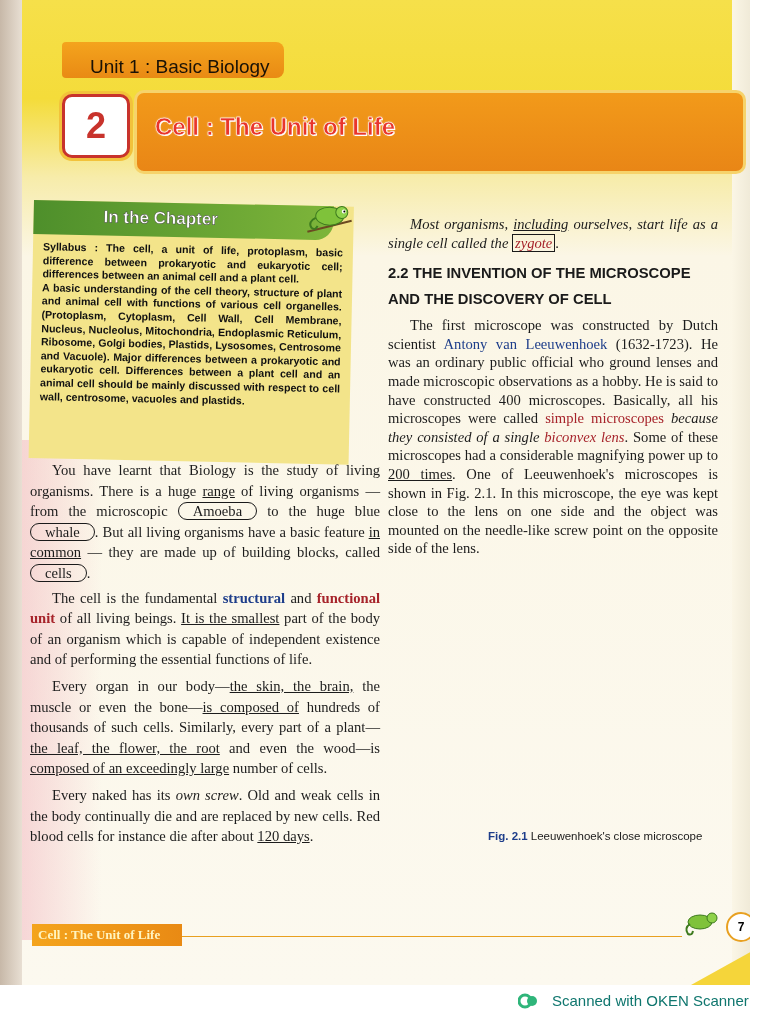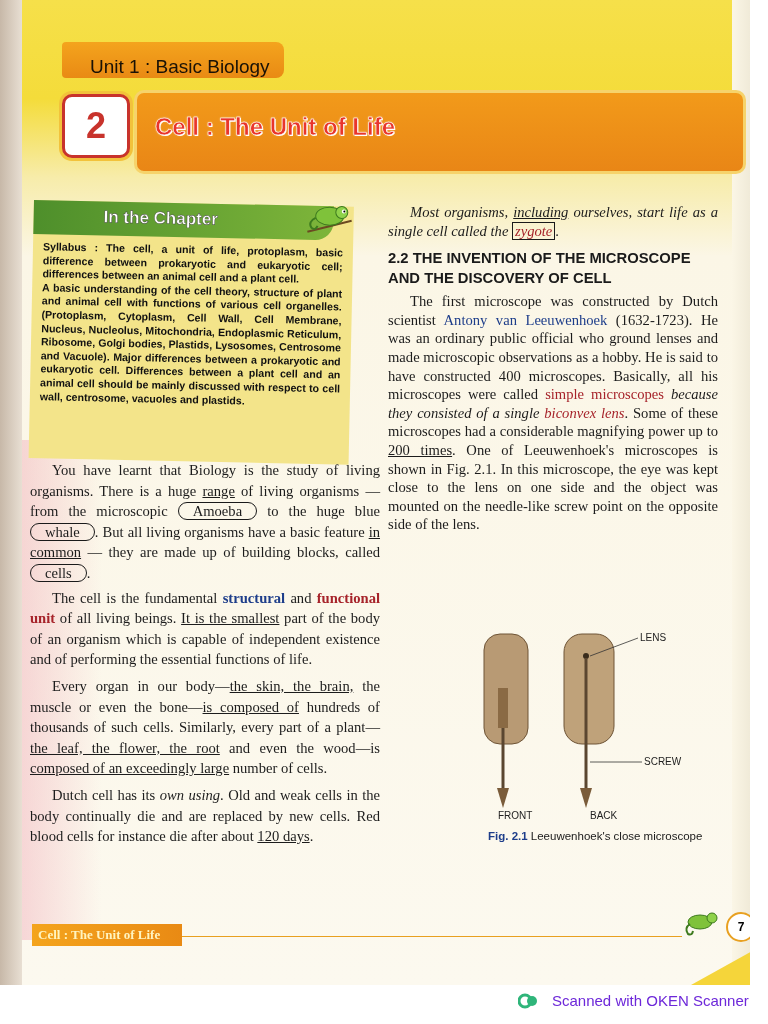--- a/index.html
+++ b/index.html
@@ -15,42 +15,42 @@
   .chapter-bar{position:absolute;left:112px;top:90px;width:606px;height:78px;background:linear-gradient(180deg,#f29a1a,#e98616);border-radius:10px;border:3px solid #f6d36b;}
   .chapter-bar span{position:absolute;left:18px;top:20px;font-family:"Liberation Sans",sans-serif;font-weight:bold;font-size:24px;color:#e9352b;-webkit-text-stroke:0.5px #fff;text-shadow:0 0 2px #fff,1px 1px 0 #fff;}
   .syllabus{position:absolute;left:12px;top:200px;width:320px;height:258px;background:#f3e48a;transform:rotate(1.2deg);transform-origin:left top;}
   .syl-head{position:absolute;left:0;top:0;width:300px;height:34px;background:linear-gradient(90deg,#4e8f2b,#7eb53a);border-radius:0 0 18px 0;}
   .syl-head span{position:absolute;left:70px;top:6px;font-family:"Liberation Sans",sans-serif;font-weight:bold;font-size:17px;color:#fff;-webkit-text-stroke:0.4px #333;}
   .chameleon{position:absolute;left:272px;top:-8px;width:48px;height:40px;}
   .syl-body{position:absolute;left:10px;top:40px;width:300px;font-family:"Liberation Sans",sans-serif;font-size:10.6px;line-height:13.6px;color:#222;}
   .syl-body b{color:#111;}
   .col-left{position:absolute;left:8px;top:460px;width:350px;font-size:14.6px;line-height:20.6px;color:#1c1c1c;}
   .col-right{position:absolute;left:366px;top:203px;width:330px;font-size:14.6px;line-height:18.6px;color:#1c1c1c;}
-  h2.sec{font-family:"Liberation Sans",sans-serif;font-weight:bold;font-size:14.8px;margin:0 0 4px 0;color:#1a1a1a;line-height:20px;}
+  h2.sec{font-family:"Liberation Sans",sans-serif;font-weight:bold;font-size:14.8px;margin:0 0 4px 0;color:#1a1a1a;line-height:26px;}
   p{margin:0;text-align:justify;}
   .ind{text-indent:22px;}
   .hl-blue{color:#1d3d8a;font-weight:bold;}
   .hl-red{color:#a6232a;font-weight:bold;}
   .red{color:#a6232a;}
   .blue-ul{color:#1d3d8a;}
   .red-ul{color:#a6232a;}
   .ul{text-decoration:underline;}
   .circ{border:1.5px solid #1a1a1a;border-radius:10px;padding:0 14px;}
   .boxed{border:1.5px solid #1a1a1a;padding:0 2px;}
   .figure{position:absolute;left:430px;top:628px;width:290px;height:220px;}
   .fig-label{position:absolute;font-family:"Liberation Sans",sans-serif;font-size:10px;color:#222;}
   .fig-caption{position:absolute;left:454px;top:830px;font-family:"Liberation Sans",sans-serif;font-size:11.5px;color:#1a1a1a;}
   .fig-caption b{color:#1d3d8a;margin-left:12px;}
   .footer-tab{position:absolute;left:10px;top:924px;width:150px;height:22px;background:linear-gradient(90deg,#f4a41d,#e98a14);}
   .footer-tab span{position:absolute;left:6px;top:3px;font-family:"Liberation Serif",serif;font-weight:bold;font-size:13px;color:#fff4c0;}
   .footer-line{position:absolute;left:160px;top:936px;width:500px;height:1px;background:#e8a020;}
   .page-num{position:absolute;left:704px;top:912px;width:26px;height:26px;border-radius:50%;background:#fff;border:2px solid #e8a020;text-align:center;font-family:"Liberation Sans",sans-serif;font-weight:bold;font-size:12px;line-height:26px;}
   .yellow-corner{position:absolute;left:660px;top:940px;width:90px;height:50px;background:#f5d53a;clip-path:polygon(100% 0,100% 100%,0 100%);}
   .scanner-icon{position:absolute;left:518px;top:992px;width:20px;height:18px;}
-  .scanner-text{position:absolute;left:552px;top:992px;font-family:"Liberation Sans",sans-serif;font-size:15px;color:#6d28d9;text-align:center;}
+  .scanner-text{position:absolute;left:552px;top:992px;font-family:"Liberation Sans",sans-serif;font-size:15px;color:#0f766e;text-align:center;}
 </style>
 </head>
 <body>
 
 <div class="page-shadow"></div>
 <div class="page">
   <div class="pink-wash"></div>
   <div class="right-edge"></div>
 
   <div class="unit-tab">
@@ -80,47 +80,29 @@
     <div class="syl-body">
       <p><b>Syllabus :</b> <b>The cell, a unit of life, protoplasm, basic difference between prokaryotic and eukaryotic cell; differences between an animal cell and a plant cell.</b></p>
       <p><b>A basic understanding of the cell theory, structure of plant and animal cell with functions of various cell organelles. (Protoplasm, Cytoplasm, Cell Wall, Cell Membrane, Nucleus, Nucleolus, Mitochondria, Endoplasmic Reticulum, Ribosome, Golgi bodies, Plastids, Lysosomes, Centrosome and Vacuole). Major differences between a prokaryotic and eukaryotic cell. Differences between a plant cell and an animal cell should be mainly discussed with respect to cell wall, centrosome, vacuoles and plastids.</b></p>
     </div>
   </div>
 
   <div class="col-left">
     <p class="ind"><span>You have learnt that Biology is the study of living organisms. There is a huge </span><span class="ul">range</span><span> of living organisms —from the microscopic </span><span class="circ">Amoeba</span><span> to the huge blue </span><span class="circ">whale</span><span>. But all living organisms have a basic feature </span><span class="ul">in common</span><span> — they are made up of building blocks, called </span><span class="circ">cells</span><span>.</span></p>
     <p class="ind" style="margin-top:4px;"><span>The cell is the fundamental </span><span class="hl-blue">structural</span><span> and </span><span class="hl-red">functional unit</span><span> of all living beings. </span><span class="ul">It is the smallest</span><span> part of the body of an organism which is capable of independent existence and of performing the essential functions of life.</span></p>
     <p class="ind" style="margin-top:6px;"><span>Every organ in our body—</span><span class="ul">the skin, the brain,</span><span> the muscle or even the bone—</span><span class="ul">is composed of</span><span> hundreds of thousands of such cells. Similarly, every part of a plant—</span><span class="ul">the leaf, the flower, the root</span><span> and even the wood—is </span><span class="ul">composed of an exceedingly large</span><span> number of cells.</span></p>
-    <p class="ind" style="margin-top:6px;"><span>Dutch cell has its </span><i>own using</i><span>. Old and weak cells in the body continually die and are replaced by new cells. Red blood cells for instance die after about </span><span class="ul">120 days</span><span>.</span></p>
+    <p class="ind" style="margin-top:6px;"><span>Every naked has its </span><i>own screw</i><span>. Old and weak cells in the body continually die and are replaced by new cells. Red blood cells for instance die after about </span><span class="ul">120 days</span><span>.</span></p>
   </div>
 
   <div class="col-right">
-    <p class="ind" style="margin-top:0;"><i>Most organisms, </i><i class="ul">including</i><i> ourselves, start life as a single cell called the </i><i class="boxed red">zygote</i><span>.</span></p>
+    <p class="ind" style="margin-top:12px;"><i>Most organisms, </i><i class="ul">including</i><i> ourselves, start life as a single cell called the </i><i class="boxed red">zygote</i><span>.</span></p>
     <h2 class="sec" style="margin-top:8px;">2.2 THE INVENTION OF THE MICROSCOPE AND THE DISCOVERY OF CELL</h2>
     <p class="ind"><span>The first microscope was constructed by Dutch scientist </span><span class="blue-ul">Antony van Leeuwenhoek</span><span> (1632-1723). He was an ordinary public official who ground lenses and made microscopic observations as a hobby. He is said to have constructed 400 microscopes. Basically, all his microscopes were called </span><span class="red-ul">simple microscopes</span><i> because they consisted of a single </i><i class="red-ul">biconvex lens</i><span>. Some of these microscopes had a considerable magnifying power up to </span><span class="ul">200 times</span><span>. One of Leeuwenhoek's microscopes is shown in Fig. 2.1. In this microscope, the eye was kept close to the lens on one side and the object was mounted on the needle-like screw point on the opposite side of the lens.</span></p>
   </div>
 
-  <div class="figure">
-    <svg width="220" height="190" viewBox="0 0 220 190">
-      <rect x="32" y="6" width="44" height="110" rx="16" fill="#b89a74" stroke="#6e5436"></rect>
-      <rect x="46" y="60" width="10" height="40" fill="#8a6a44"></rect>
-      <line x1="51" y1="100" x2="51" y2="160" stroke="#5a4630" stroke-width="3"></line>
-      <path d="M45 160 l6 20 l6 -20 z" fill="#7a5c3a"></path>
-      <rect x="112" y="6" width="50" height="110" rx="18" fill="#bfa27a" stroke="#6e5436"></rect>
-      <circle cx="134" cy="28" r="3" fill="#3a2c1c"></circle>
-      <line x1="134" y1="30" x2="134" y2="160" stroke="#5a4630" stroke-width="3"></line>
-      <path d="M128 160 l6 20 l6 -20 z" fill="#7a5c3a"></path>
-      <line x1="138" y1="28" x2="186" y2="10" stroke="#333" stroke-width="0.8"></line>
-      <line x1="138" y1="134" x2="190" y2="134" stroke="#333" stroke-width="0.8"></line>
-    </svg>
-    <span class="fig-label" style="left:188px;top:4px;">LENS</span>
-    <span class="fig-label" style="left:192px;top:128px;">SCREW</span>
-    <span class="fig-label" style="left:46px;top:182px;">FRONT</span>
-    <span class="fig-label" style="left:138px;top:182px;">BACK</span>
-  </div>
   <div class="fig-caption"><b>Fig. 2.1</b><span> Leeuwenhoek's close microscope</span></div>
 
 
   <div class="footer-tab">
     <span>Cell : The Unit of Life</span>
   </div>
   <div class="footer-line"></div>
   <svg style="position:absolute;left:660px;top:906px;" width="40" height="36" viewBox="0 0 40 36">
     <ellipse cx="18" cy="16" rx="12" ry="7" fill="#7fc23a" stroke="#3d7a1e"></ellipse>
     <circle cx="30" cy="12" r="5" fill="#8fd24a" stroke="#3d7a1e"></circle>

